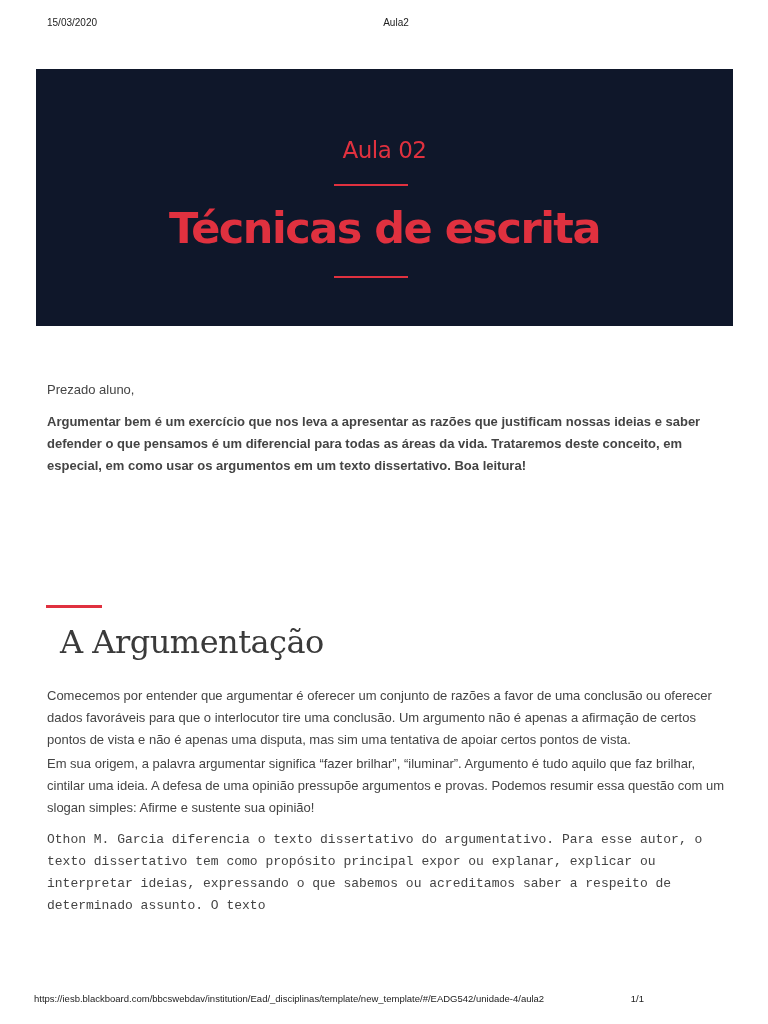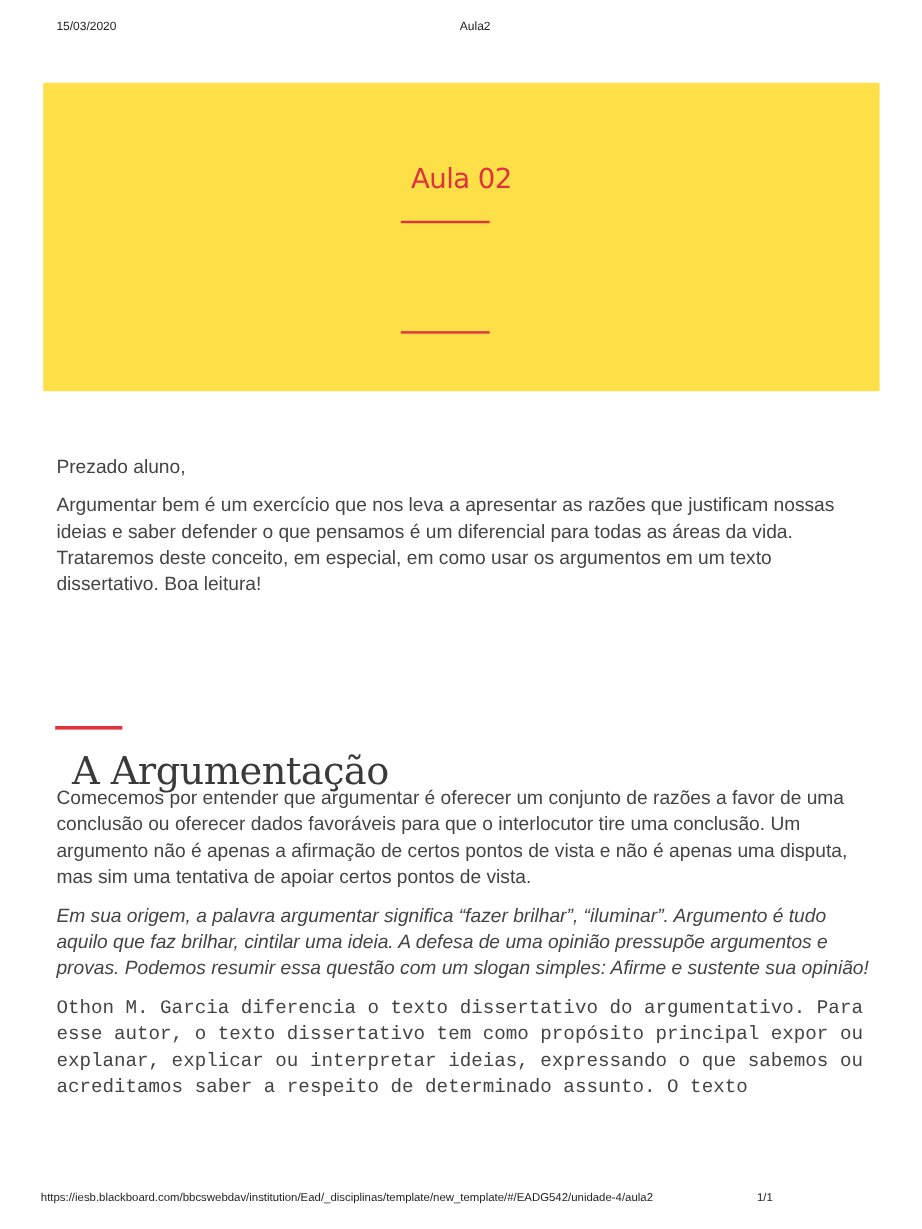--- a/index.html
+++ b/index.html
@@ -9,53 +9,53 @@
     }
     .print-header {
       position: absolute; top: 17px; left: 12px; width: 768px; height: 14px;
       font-size: 10px; color: #222; font-family: "Liberation Sans", sans-serif;
     }
     .print-date { position: absolute; left: 35px; top: 0; }
     .print-title { position: absolute; left: 0; width: 768px; text-align: center; top: 0; }
 
     .hero {
       position: absolute; left: 36px; top: 69px; width: 697px; height: 257px;
-      background: #fde047; text-align: center;
+      background: #0f172a; text-align: center;
     }
     .hero-sub {
       position: absolute; top: 68px; width: 100%; text-align: center;
       font-size: 23px; color: #e0313f; font-family: "DejaVu Sans", sans-serif; letter-spacing: -0.5px;
     }
     .hero-line {
       position: absolute; left: 298px; width: 74px; height: 2px; background: #e0313f;
     }
     .hero-line.l1 { top: 115px; }
     .hero-line.l2 { top: 207px; }
     .hero-title {
       position: absolute; top: 134px; width: 100%; text-align: center;
       font-size: 43px; font-weight: bold; color: #e0313f; font-family: "DejaVu Sans", sans-serif; letter-spacing: -1.5px;
     }
 
     .body-text {
       position: absolute; left: 47px; width: 680px;
-      font-size: 16px; line-height: 22px; color: #444;
+      font-size: 13px; line-height: 22px; color: #444;
       font-family: "Liberation Sans", sans-serif;
     }
     .greet { top: 379px; }
-    .intro { top: 411px; }
+    .intro { top: 411px; font-weight: bold; }
 
     .section-bar {
       position: absolute; left: 46px; top: 605px; width: 56px; height: 3px; background: #e0313f;
     }
     .section-title {
       position: absolute; left: 46px; top: 609px;
       font-size: 32px; color: #3a3a3a; font-family: "DejaVu Serif", serif; letter-spacing: -0.5px;
     }
-    .p1 { top: 655px; }
-    .p2 { top: 753px; font-style: italic; }
+    .p1 { top: 685px; }
+    .p2 { top: 753px; }
     .p3 { top: 829px; font-family: Liberation Mono, monospace; }
 
     .print-footer {
       position: absolute; top: 993px; left: 0; width: 677px; height: 14px;
       font-size: 9.5px; color: #222; font-family: "Liberation Sans", sans-serif;
     }
     .print-url { position: absolute; left: 34px; top: 0; }
     .print-page { position: absolute; right: 33px; top: 0; }
     p { margin: 0; }
   </style>
@@ -63,20 +63,21 @@
 <body>
 
 <div class="print-header">
   <span class="print-date">15/03/2020</span>
   <span class="print-title">Aula2</span>
 </div>
 
 <div class="hero">
   <div class="hero-sub">Aula 02</div>
   <div class="hero-line l1"></div>
+  <div class="hero-title">Técnicas de escrita</div>
   <div class="hero-line l2"></div>
 </div>
 
 <p class="body-text greet">Prezado aluno,</p>
 <p class="body-text intro">Argumentar bem é um exercício que nos leva a apresentar as razões que justificam nossas ideias e saber defender o que pensamos é um diferencial para todas as áreas da vida. Trataremos deste conceito, em especial, em como usar os argumentos em um texto dissertativo. Boa leitura!</p>
 
 <div class="section-bar"></div>
 <h2 class="section-title" style="margin:14px;font-weight:normal;">A Argumentação</h2>
 
 <p class="body-text p1">Comecemos por entender que argumentar é oferecer um conjunto de razões a favor de uma conclusão ou oferecer dados favoráveis para que o interlocutor tire uma conclusão. Um argumento não é apenas a afirmação de certos pontos de vista e não é apenas uma disputa, mas sim uma tentativa de apoiar certos pontos de vista.</p>

